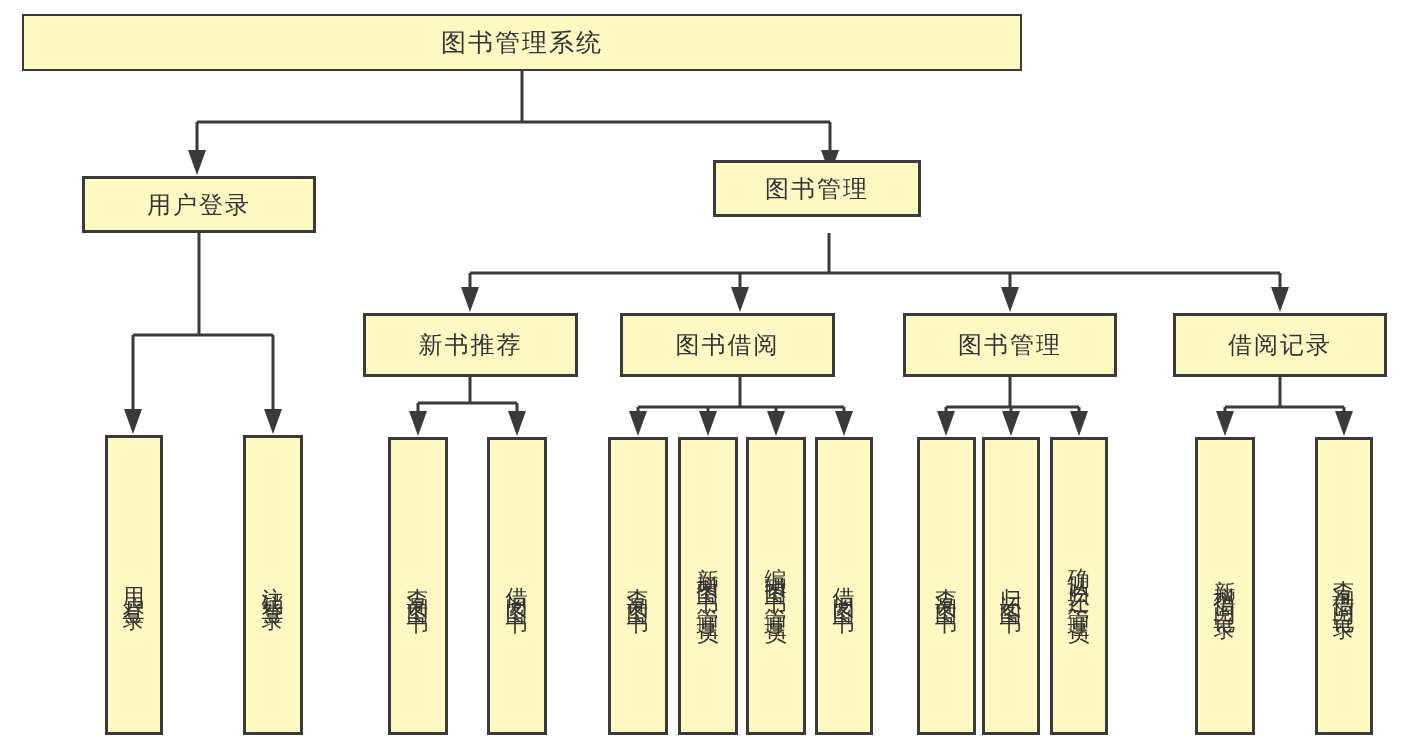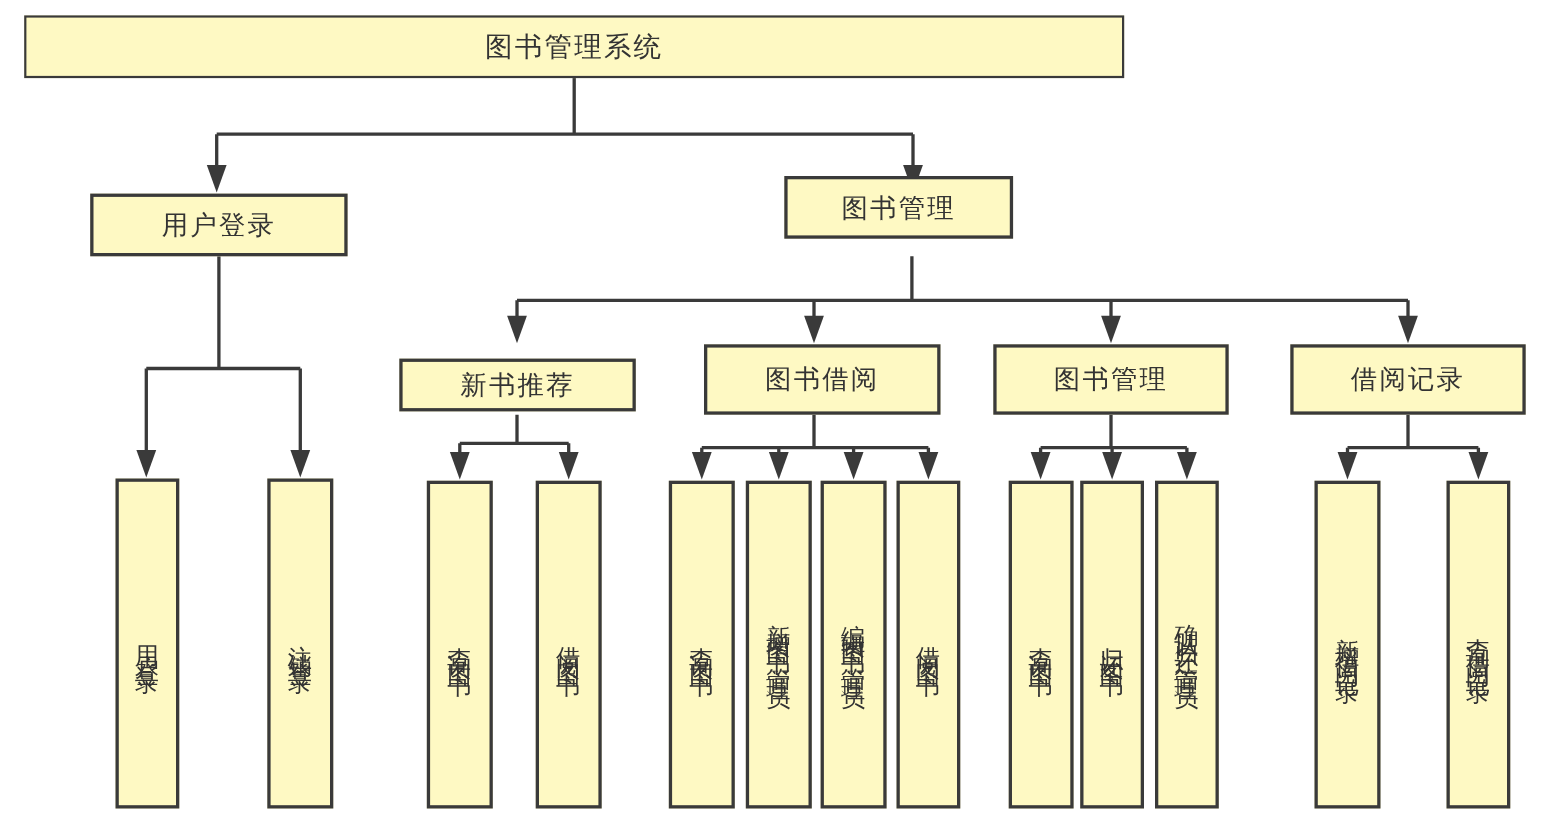--- a/index.html
+++ b/index.html
@@ -93,22 +93,22 @@
       <polygon points="1216,411 1234,411 1225,436" fill="#3a3a3a" stroke="none"></polygon>
       <polygon points="1335,411 1353,411 1344,436" fill="#3a3a3a" stroke="none"></polygon>
     </g>
   </svg>
 
   <div class="box root" style="left:22px; top:14px; width:1000px; height:57px">图书管理系统</div>
 
   <div class="box h" style="left:82px; top:176px; width:234px; height:57px">用户登录</div>
   <div class="box h" style="left:713px; top:160px; width:208px; height:57px">图书管理</div>
 
-  <div class="box h" style="left:363px; top:326px; width:215px; height:48px">新书推荐</div>
-  <div class="box h" style="left:640px; top:313px; width:215px; height:64px">图书借阅</div>
+  <div class="box h" style="left:363px; top:313px; width:215px; height:64px">新书推荐</div>
+  <div class="box h" style="left:620px; top:313px; width:215px; height:64px">图书借阅</div>
   <div class="box h" style="left:903px; top:313px; width:214px; height:64px">图书管理</div>
   <div class="box h" style="left:1173px; top:313px; width:214px; height:64px">借阅记录</div>
 
   <div class="box" style="left:105px; top:435px; width:58px; height:300px">
     <span class="vt">用户登录</span>
   </div>
   <div class="box" style="left:243px; top:435px; width:60px; height:300px">
     <span class="vt">注销登录</span>
   </div>
 

